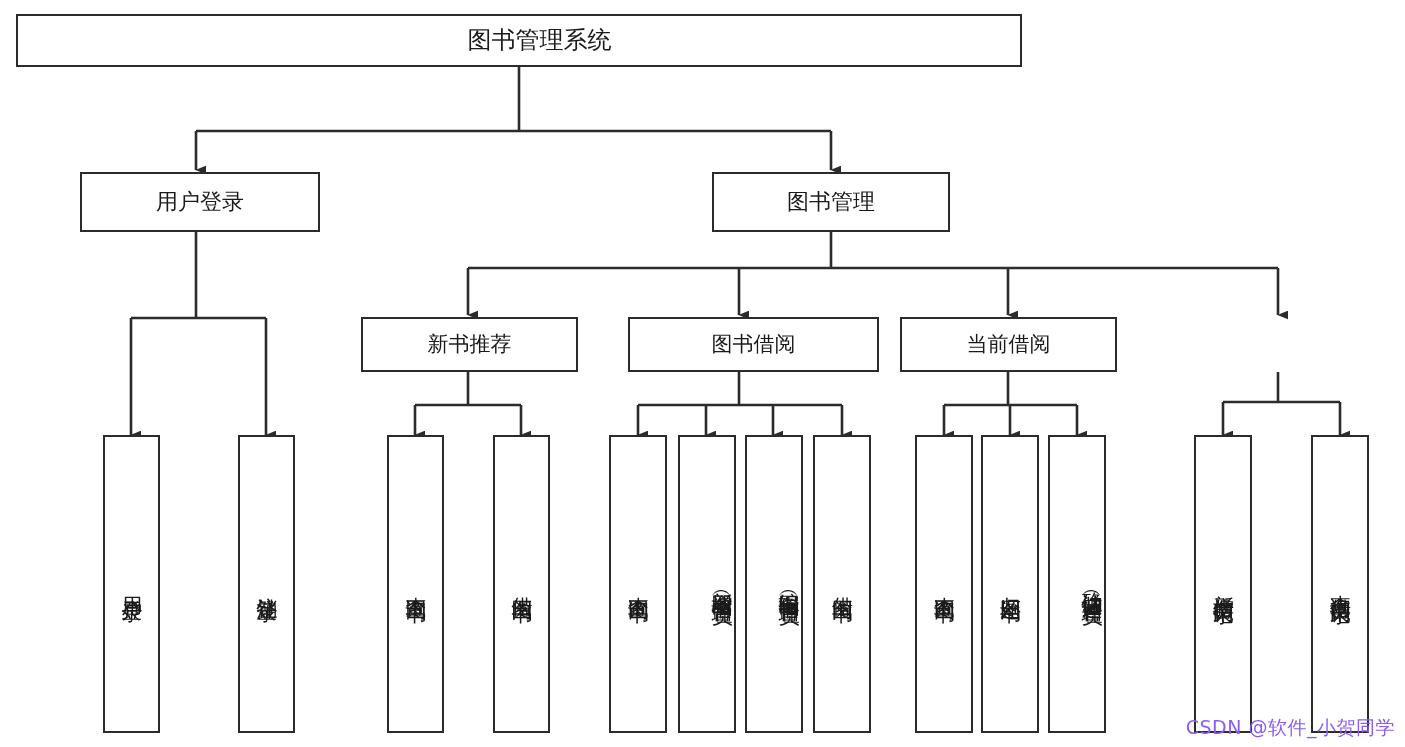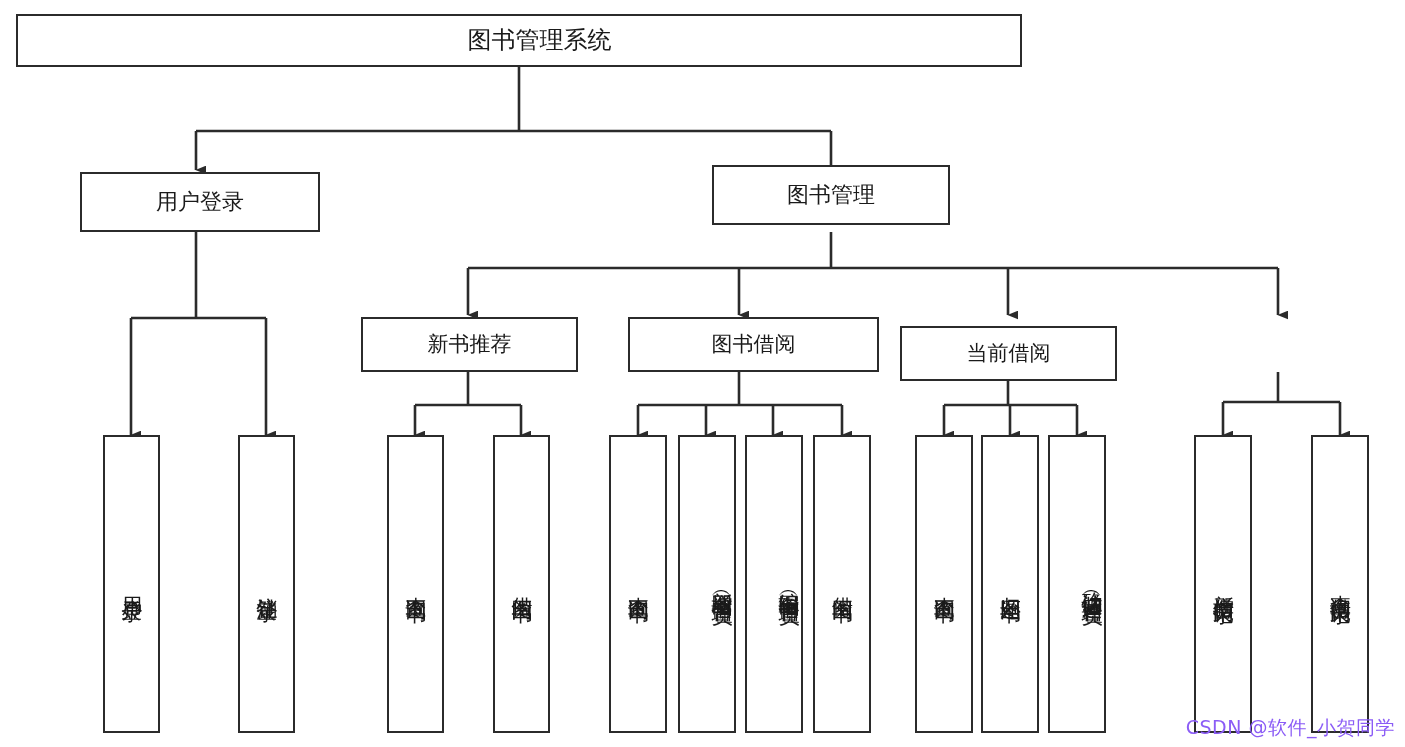--- a/index.html
+++ b/index.html
@@ -126,31 +126,31 @@
     </g>
   </svg>
 
   <div class="node root" style="left:16px; top:14px; width:1006px; height:53px;">
     <span>图书管理系统</span>
   </div>
 
   <div class="node lvl1" style="left:80px; top:172px; width:240px; height:60px;">
     <span>用户登录</span>
   </div>
-  <div class="node lvl1" style="left:712px; top:165px; width:238px; height:60px;">
+  <div class="node lvl1" style="left:712px; top:172px; width:238px; height:60px;">
     <span>图书管理</span>
   </div>
 
   <div class="node lvl2" style="left:361px; top:317px; width:217px; height:55px;">
     <span>新书推荐</span>
   </div>
   <div class="node lvl2" style="left:628px; top:317px; width:251px; height:55px;justify-content:center;">
     <span>图书借阅</span>
   </div>
-  <div class="node lvl2" style="left:900px; top:317px; width:217px; height:55px;margin-top:9px;">
+  <div class="node lvl2" style="left:900px; top:317px; width:217px; height:55px;">
     <span>当前借阅</span>
   </div>
 
   <div class="node leaf center" style="left:103px; top:435px; width:57px; height:298px;">
     <span>用户登录</span>
   </div>
   <div class="node leaf center" style="left:238px; top:435px; width:57px; height:298px;">
     <span>注销登录</span>
   </div>
 

